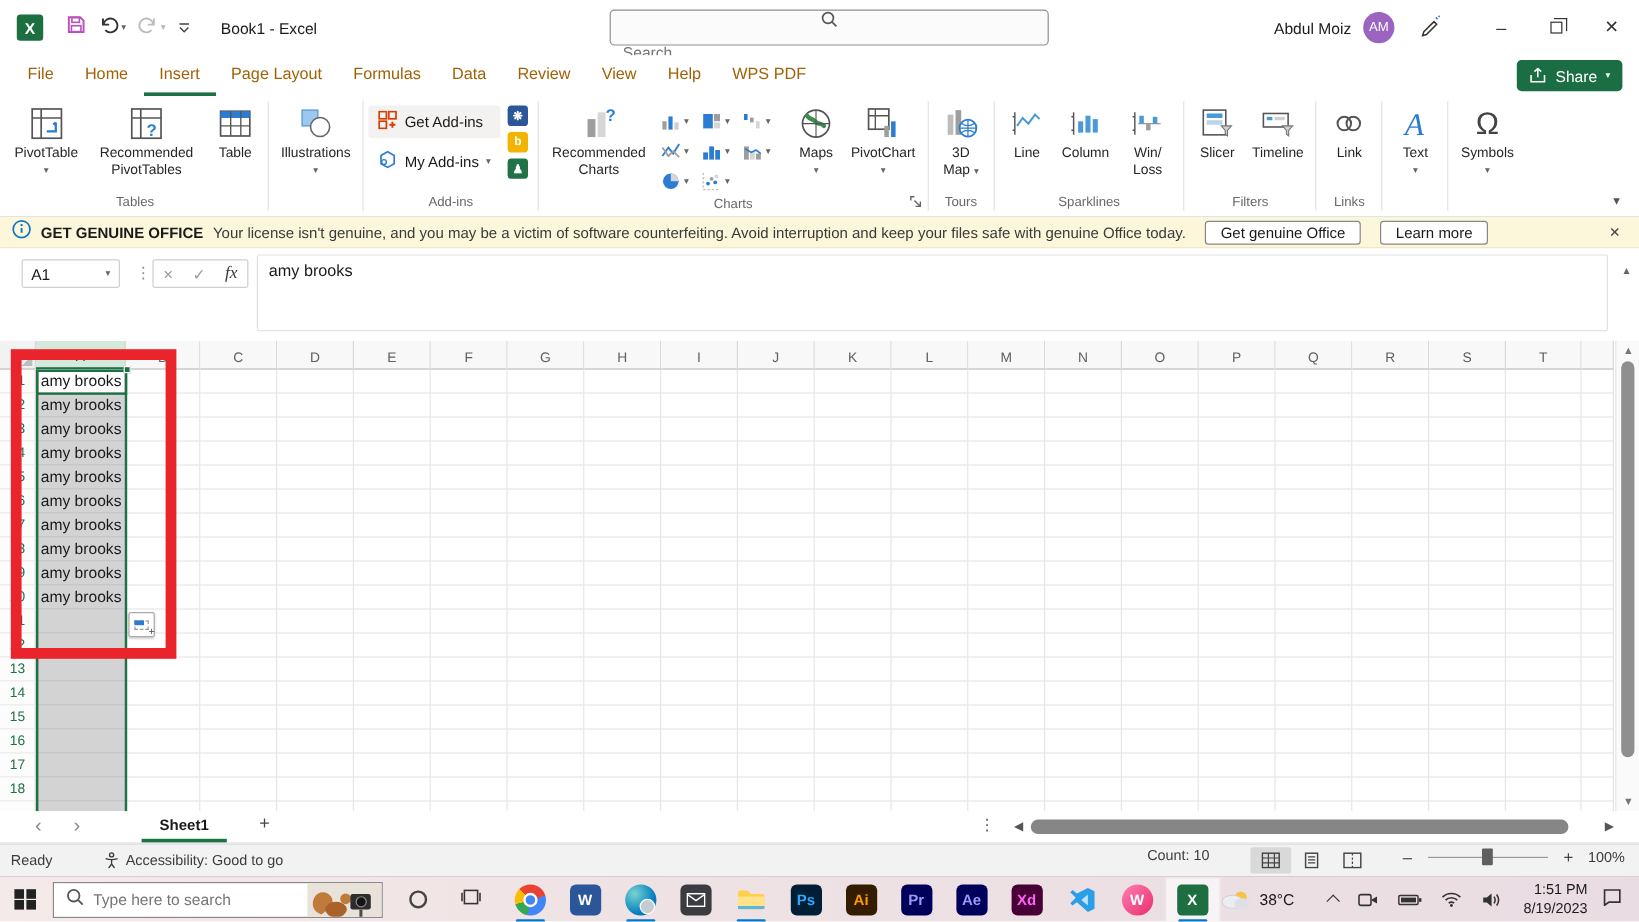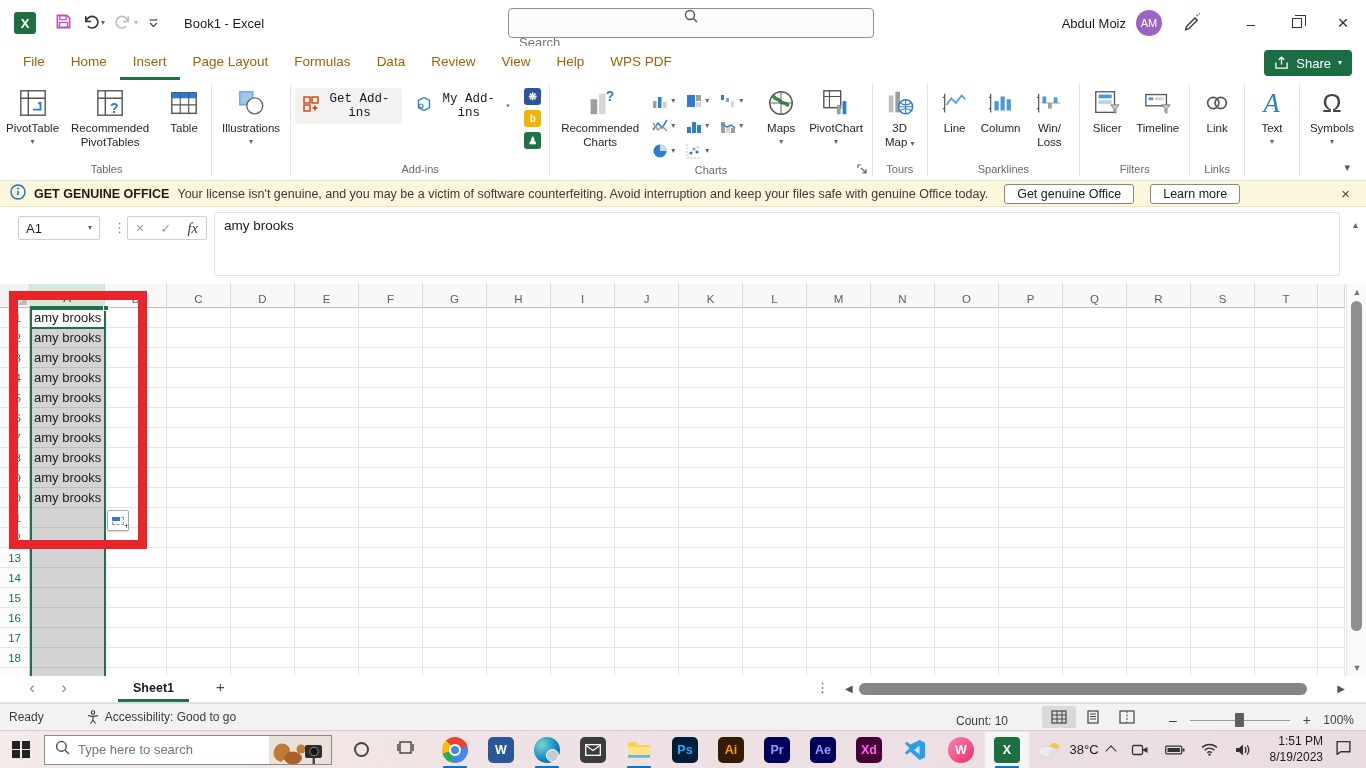--- a/index.html
+++ b/index.html
@@ -104,21 +104,21 @@
   #tab-dots{position:absolute;left:816px;top:4px;color:#555;font-size:13px;}
   #hscroll{position:absolute;left:845px;top:5px;width:500px;height:16px;}
   #hscroll .la{position:absolute;left:0;top:2px;font-size:10px;color:#555;}
   #hscroll .thumb{position:absolute;left:14px;top:2px;width:448px;height:12px;background:#868686;border-radius:7px;}
   #hscroll .ra{position:absolute;right:0;top:2px;font-size:10px;color:#555;}
 
   
   #statusbar{position:absolute;left:0;top:703px;width:1366px;height:27px;background:#f2f2f2;border-top:1px solid #dcdcdc;display:flex;align-items:center;font-size:12px;color:#3c3c3c;}
   #sb-ready{margin-left:9px;}
   #sb-access{display:flex;align-items:center;gap:5px;margin-left:42px;}
-  #sb-right{margin-left:auto;display:flex;align-items:flex-end;}
+  #sb-right{margin-left:auto;display:flex;align-items:flex-start;}
   #sb-count{margin-right:34px;}
   .view-ic{width:34px;height:22px;display:flex;align-items:center;justify-content:center;border-radius:2px;}
   .view-ic.sel{background:#d9d9d9;}
   #zoomgrp{display:flex;align-items:center;margin-left:22px;margin-right:12px;}
   #zoom-track{position:relative;width:100px;height:14px;margin:0 10px;}
   #zoom-track .line{position:absolute;left:0;right:0;top:6.5px;height:1.5px;background:#9a9a9a;}
   #zoom-track .tick{position:absolute;left:49px;top:3px;width:1.5px;height:8px;background:#9a9a9a;}
   #zoom-track .knob{position:absolute;left:45px;top:0;width:9px;height:14px;background:#5f5f5f;border-radius:1px;}
   #zoom-val{width:40px;text-align:right;}
   .zpm{font-size:14px;color:#444;padding:0 3px;}
@@ -144,21 +144,21 @@
   .i-edge::after{content:'';position:absolute;right:1px;bottom:1px;width:11px;height:11px;border-radius:50%;background:#c4ccd2;border:1px solid #fff;}
   .i-mail{background:#3a3c40;border-radius:5px;}
   .i-photoshop{background:#001e36;color:#31a8ff;border-radius:5px;}
   .i-illustrator{background:#331c00;color:#ff9a00;border-radius:5px;}
   .i-premiere{background:#00005b;color:#9999ff;border-radius:5px;}
   .i-after-effects{background:#00005b;color:#9999ff;border-radius:5px;}
   .i-xd{background:#470137;color:#ff61f6;border-radius:5px;}
   .i-filmora{background:linear-gradient(135deg,#ff7eb3,#e82e6b);color:#fff;border-radius:50%;}
   .i-excel{background:#1d6f42;color:#fff;border-radius:4px;}
   #tray{margin-left:auto;display:flex;align-items:center;}
-  #weather{display:flex;align-items:center;gap:7px;}
+  #weather{display:flex;align-items:center;gap:7px;margin-right:20px;}
   #weather .t{font-size:13px;}
   .tray-ic{margin:0 8px;display:flex;align-items:center;}
   .chev-up{width:8px;height:8px;border-left:1.6px solid #333;border-top:1.6px solid #333;transform:rotate(45deg);margin-top:3px;}
   #clock{text-align:right;font-size:12px;line-height:1.3;margin:0 12px 0 10px;}
   #action{margin-right:14px;}
 </style>
 </head>
 <body>
 
 <div id="app">
@@ -303,21 +303,21 @@
           <span>Illustrations</span>
           <span class="dd">▾</span>
         </button>
       </div>
       <div class="rlabel"></div>
     </div>
     <div class="rsep"></div>
 
     <div class="rgroup">
       <div class="ritems">
-        <div style="display:flex;flex-direction:row;gap:6px;margin-top:5px;font-family:Liberation Mono, monospace;">
+        <div style="display:flex;flex-direction:column;gap:6px;margin-top:5px;">
           <button class="hbtn hl">
             <span>
               <svg width="16" height="16" viewBox="0 0 16 16">
                   <rect x="1" y="1" width="6" height="6" fill="none" stroke="#d83b01" stroke-width="1.4"></rect>
                   <rect x="9" y="1" width="6" height="6" fill="none" stroke="#d83b01" stroke-width="1.4"></rect>
                   <rect x="1" y="9" width="6" height="6" fill="none" stroke="#d83b01" stroke-width="1.4"></rect>
                   <path d="M12 9.5v5M9.5 12h5" stroke="#d83b01" stroke-width="1.6"></path>
                 </svg>
             </span>
             <span>Get Add-ins</span>

